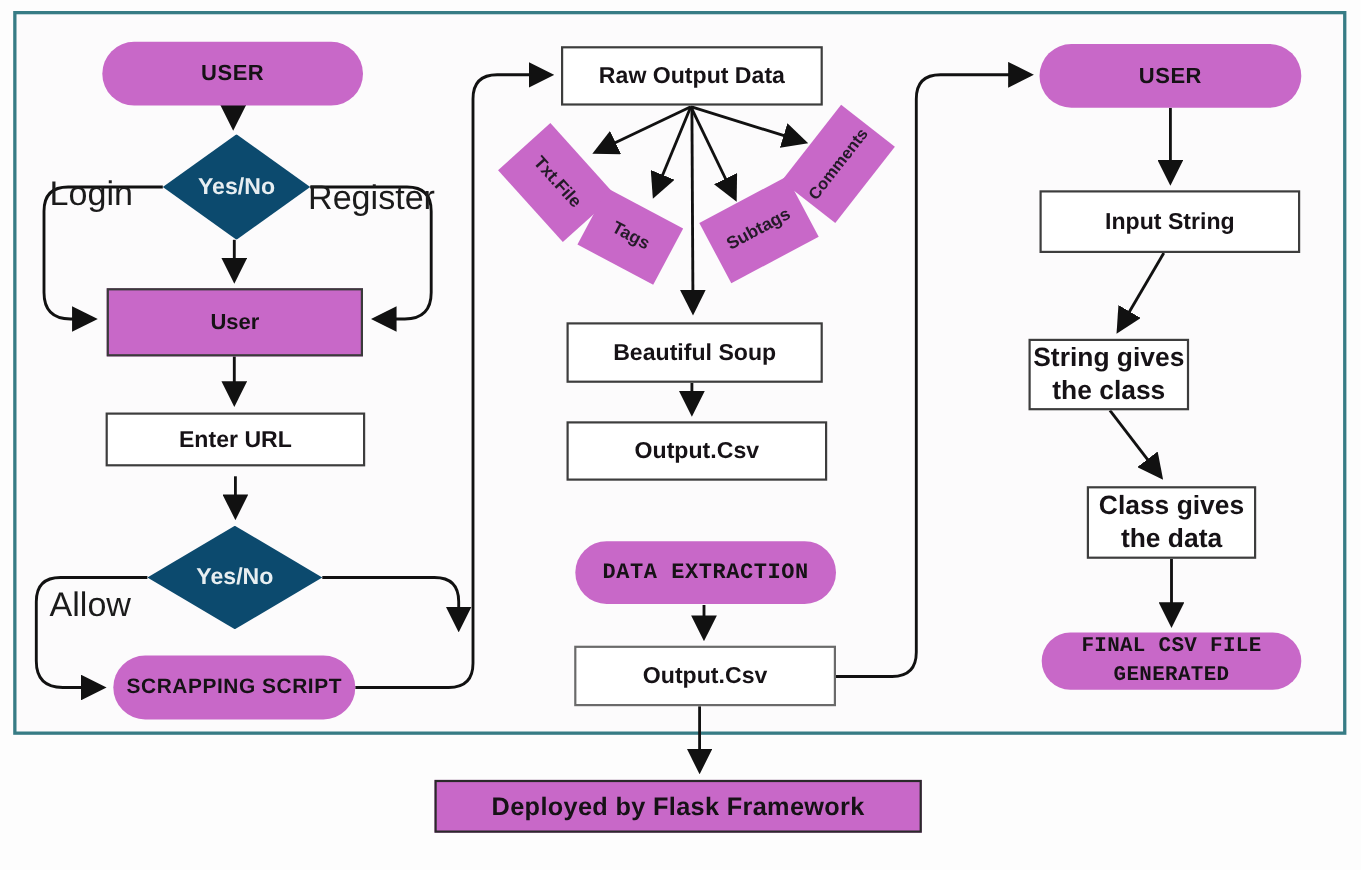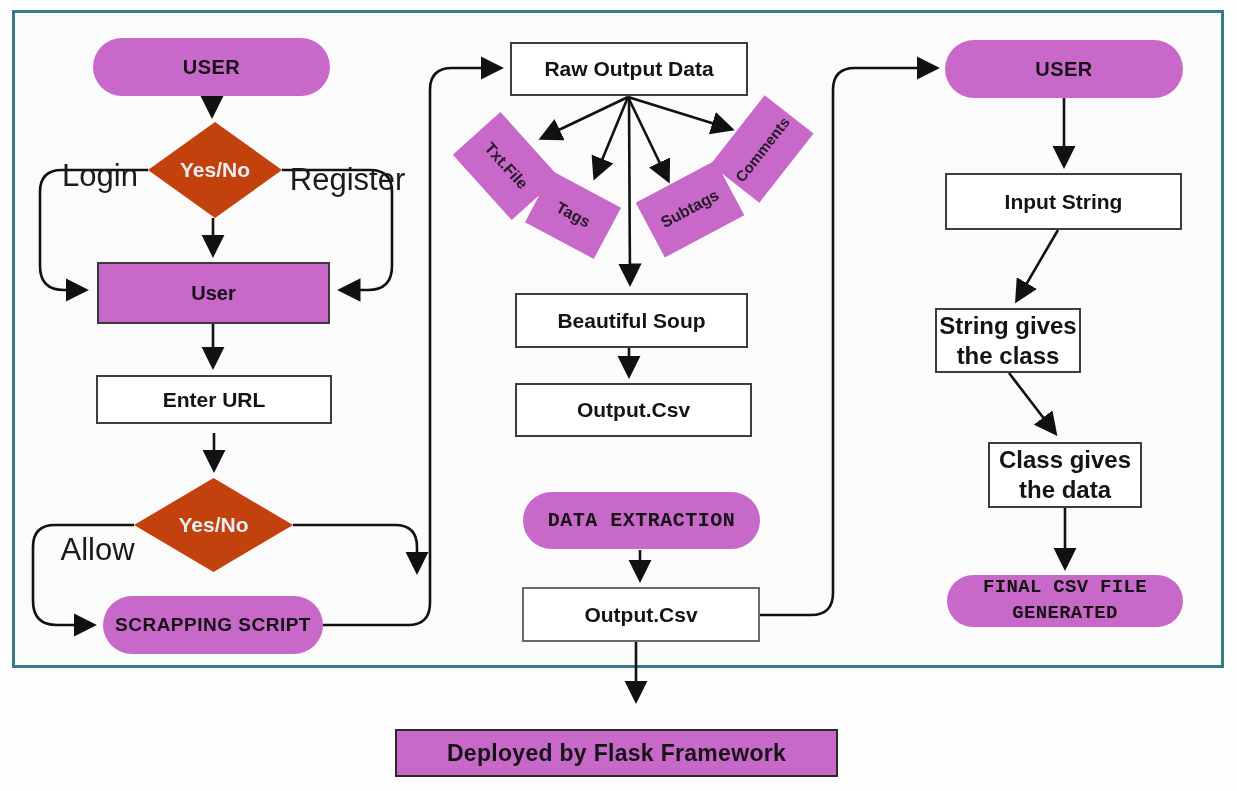--- a/index.html
+++ b/index.html
@@ -13,26 +13,26 @@
   }
   svg.wires{position:absolute;left:0;top:0;width:1237px;height:791px;pointer-events:none;}
   .node{
     position:absolute;display:flex;align-items:center;justify-content:center;
     text-align:center;font-weight:bold;color:#161216;box-sizing:border-box;
   }
   .pill{background:#c868c8;border-radius:30px;font-size:20px;letter-spacing:.5px;}
   .rect-white{background:#ffffff;border:2px solid #3d3d3d;font-size:21px;}
   .rect-pink{background:#c868c8;border:2px solid #3a3a3a;font-size:20px;}
   .diamond{
-    background:#c2410c;color:#e7eef1;font-size:21px;
+    background:#0c4a6e;color:#e7eef1;font-size:21px;
     clip-path:polygon(50% 0,100% 50%,50% 100%,0 50%);
   }
   .edge-label{
     position:absolute;color:#1b1b1b;font-size:31px;font-weight:normal;
-    text-align:center;white-space:nowrap;
+    white-space:nowrap;
   }
   .sticky{
     position:absolute;display:flex;align-items:center;justify-content:center;
     background:#c868c8;color:#241a28;font-weight:bold;font-size:16px;
     box-sizing:border-box;
   }
   .two-line{flex-direction:column;line-height:1.25;font-size:24px;}
   .final-pill{line-height:1.35;font-size:19px;letter-spacing:.3px;}
   .deployed{
     background:#c868c8;border:2px solid #2a2a2a;font-size:23px;letter-spacing:.3px;
@@ -126,15 +126,15 @@
   <div class="node rect-white two-line" style="left:988px;top:442px;width:154px;height:66px;">
     <span>Class gives</span>
     <span>the data</span>
   </div>
 
   <div class="node pill two-line final-pill" style="left:947px;top:575px;width:236px;height:52px;font-family:Liberation Mono, monospace;">
     <span>FINAL CSV FILE</span>
     <span>GENERATED</span>
   </div>
 
-  <div class="node deployed" style="left:395px;top:709px;width:443px;height:48px;margin-top:20px;">Deployed by Flask Framework</div>
+  <div class="node deployed" style="left:395px;top:709px;width:443px;height:48px;">Deployed by Flask Framework</div>
 
 </div>
 
 </body></html>

